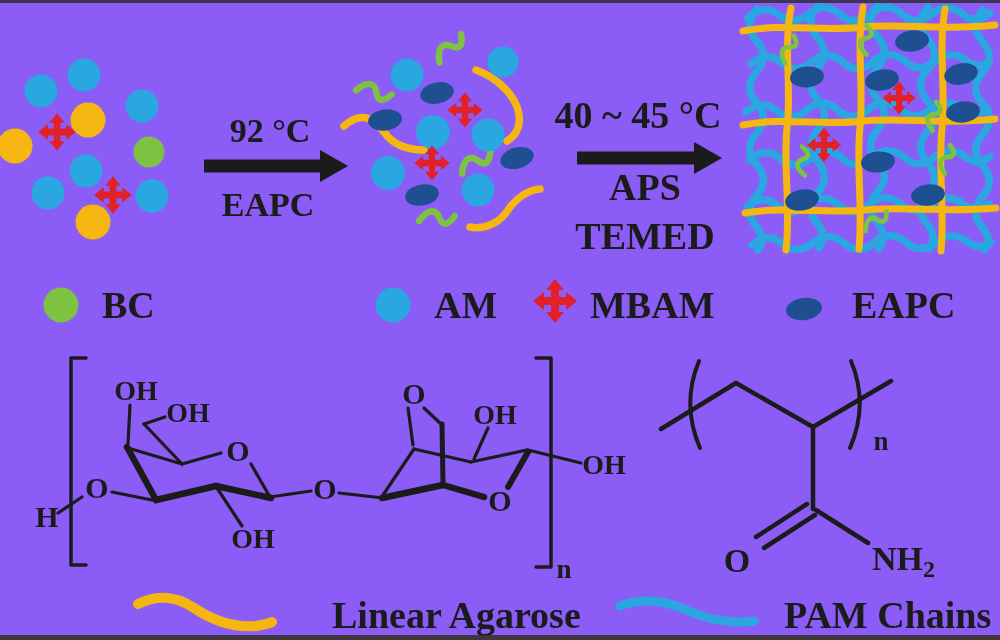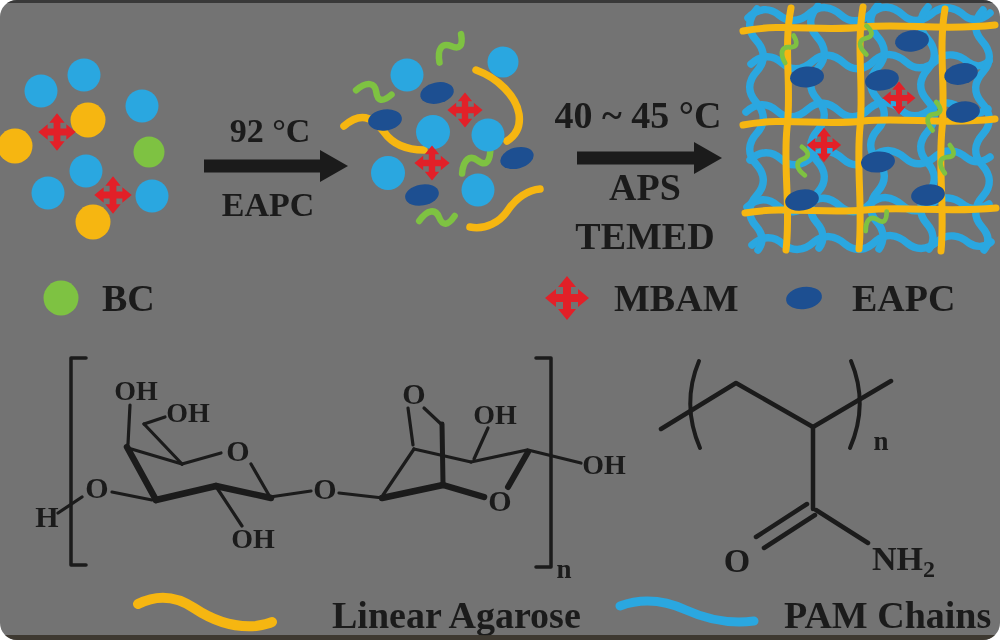--- a/index.html
+++ b/index.html
@@ -1,26 +1,26 @@
 <!DOCTYPE html>
 <html><head>
 <meta charset="utf-8">
 <style>
   html,body{margin:0;padding:0;}
-  .figure{position:relative;width:1000px;height:640px;background:#737373;overflow:hidden;
-          font-family:"Liberation Serif",serif;border-radius:17px;}
+  .figure{position:relative;width:1000px;height:640px;background:#8b5cf6;overflow:hidden;
+          font-family:"Liberation Serif",serif;}
   .abs{position:absolute;}
   .edge{position:absolute;left:0;width:1000px;z-index:9;}
   .edge.top{top:0;height:3px;background:#2b2b2b;opacity:.8;}
   .edge.bottom{top:635px;height:5px;background:#3a342b;opacity:.92;}
   svg text.atom{font-family:"Liberation Serif",serif;font-weight:700;fill:#1b1b1b;}
   .scene-lbl{font-family:"Liberation Serif",serif;font-weight:700;font-size:38px;
              fill:#1b1b1b;text-anchor:middle;}
   .scene-lbl.sm{font-size:34px;}
-  .legend-item{position:absolute;display:flex;align-items:center;gap:22px;height:52px;top:0;}
+  .legend-item{position:absolute;display:flex;align-items:flex-end;gap:22px;height:52px;top:0;}
   .legend-label,.chain-label{font-weight:700;font-size:38px;color:#1b1b1b;line-height:1;
              font-family:"Liberation Serif",serif;white-space:nowrap;}
   .chain-item{position:absolute;display:flex;align-items:center;top:0;height:46px;}
 </style>
 </head>
 <body>
 
 <div class="figure">
 
   <div class="edge top"></div>
@@ -122,21 +122,27 @@
       </g>
   </svg>
 
   <div class="abs" style="left:0;top:272px;width:1000px;height:56px;">
     <div class="legend-item" style="left:42px">
       <svg width="38" height="38" viewBox="-19 -19 38 38">
         <circle r="17.5" fill="#7ec242"></circle>
       </svg>
       <span class="legend-label">BC</span>
     </div>
-    <div class="legend-item" style="left:544px;gap:24px">
+    <div class="legend-item" style="left:374px">
+      <svg width="38" height="38" viewBox="-19 -19 38 38">
+        <circle r="17.5" fill="#2aa7e0"></circle>
+      </svg>
+      <span class="legend-label">AM</span>
+    </div>
+    <div class="legend-item" style="left:532px;gap:12px">
       <svg width="46" height="46" viewBox="-23 -23 46 46">
         <use href="#mbam" color="#e22028"></use>
       </svg>
       <span class="legend-label">MBAM</span>
     </div>
     <div class="legend-item" style="left:782px;gap:26px">
       <svg width="44" height="30" viewBox="-22 -15 44 30">
         <ellipse rx="18" ry="11" transform="rotate(-8)" fill="#1d4f91"></ellipse>
       </svg>
       <span class="legend-label">EAPC</span>

